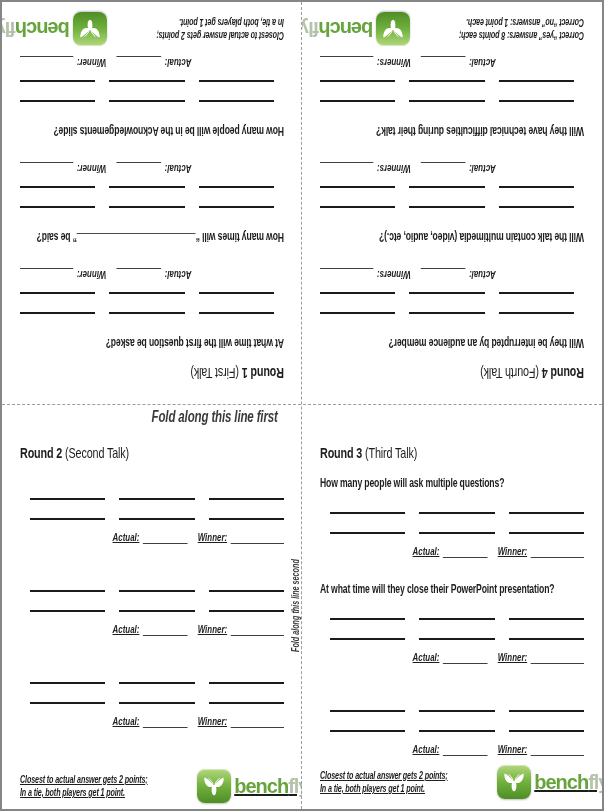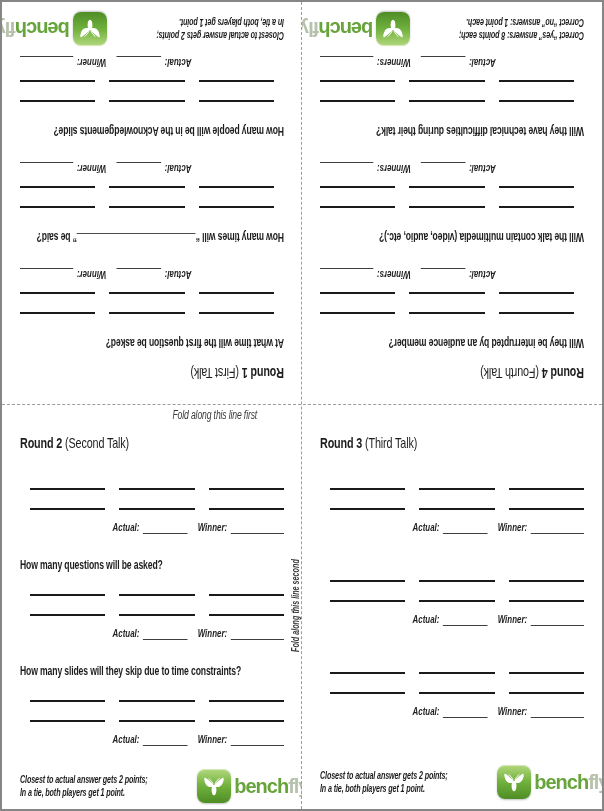--- a/index.html
+++ b/index.html
@@ -12,21 +12,21 @@
   .quad{position:absolute;width:300px;overflow:hidden;}
   .quad.tl{left:0;top:0;height:402px;}
   .quad.tr{left:300px;top:0;height:402px;}
   .quad.bl{left:0;top:402px;height:405px;}
   .quad.br{left:300px;top:402px;height:401px;}
   .quad-inner{
     box-sizing:border-box;width:100%;height:100%;
     padding:14px 18px 10px 18px;display:flex;flex-direction:column;
   }
   .quad.rot .quad-inner{transform:rotate(180deg);}
-  .quad.bottom .quad-inner{padding-top:22px;padding-bottom:6px;}
+  .quad.bottom .quad-inner{padding-top:32px;padding-bottom:6px;text-decoration:underline;}
 
   
   .cx{display:inline-block;white-space:nowrap;transform:scaleX(0.72);transform-origin:0 50%;letter-spacing:-0.2px;}
 
   .q-title{margin:8px 0 0 0;font-size:15px;font-weight:normal;line-height:17px;}
   .q-title b{font-weight:bold;}
   .q-title .sub{font-weight:normal;}
 
   .qblock{margin-top:24px;}
   .qblock.first{margin-top:15px;}
@@ -60,21 +60,21 @@
     display:flex;align-items:center;justify-content:center;
   }
   .logo-word{font-size:20px;font-weight:bold;letter-spacing:-1px;line-height:20px;}
   .lw1{color:#67a43c;}
   .lw2{color:#b6c2ab;}
 
   
   .fold-h{position:absolute;left:0;right:0;top:402px;height:0;border-top:1.6px dashed #9c9c9c;}
   .fold-v{position:absolute;top:0;bottom:0;left:299px;width:0;border-left:1.6px dashed #9c9c9c;}
   .fold-label-1{position:absolute;left:113px;top:406px;width:200px;text-align:center;
-    font-size:12px;font-style:italic;font-weight:400;color:#3a3a3a;}
+    font-size:16px;font-style:italic;font-weight:700;color:#3a3a3a;}
   .fold-label-1 .cx{transform-origin:50% 50%;}
   .fold-label-2{position:absolute;left:288px;top:650px;font-size:10px;font-style:italic;font-weight:600;color:#3a3a3a;
     white-space:nowrap;transform:rotate(-90deg) scaleX(0.72);transform-origin:0 0;}
 </style>
 </head>
 <body>
 
 <div class="page">
 
   <section class="quad tl rot">
@@ -272,41 +272,39 @@
           </div>
         <div class="aw-row">
             <span class="aw-label">Actual:</span>
             <span class="aw-line"></span>
             <span class="aw-label winner">Winner:</span>
             <span class="aw-line wide"></span>
           </div>
       </div>
 
       <div class="qblock">
-        <div class="q-text"><span class="cx"><span>How many questions will be asked?</span></span></div>
-        <div class="blank-row">
-            <span class="blank"></span>
-            <span class="blank"></span>
-            <span class="blank"></span>
-          </div>
-        <div class="blank-row second">
-            <span class="blank"></span>
-            <span class="blank"></span>
-            <span class="blank"></span>
-          </div>
-        <div class="aw-row">
-            <span class="aw-label">Actual:</span>
-            <span class="aw-line"></span>
-            <span class="aw-label winner">Winner:</span>
-            <span class="aw-line wide"></span>
-          </div>
-      </div>
-
-      <div class="qblock">
-        <div class="q-text"><span class="cx"><span>How many slides will they skip due to time constraints?</span></span></div>
+        <div class="blank-row">
+            <span class="blank"></span>
+            <span class="blank"></span>
+            <span class="blank"></span>
+          </div>
+        <div class="blank-row second">
+            <span class="blank"></span>
+            <span class="blank"></span>
+            <span class="blank"></span>
+          </div>
+        <div class="aw-row">
+            <span class="aw-label">Actual:</span>
+            <span class="aw-line"></span>
+            <span class="aw-label winner">Winner:</span>
+            <span class="aw-line wide"></span>
+          </div>
+      </div>
+
+      <div class="qblock">
         <div class="blank-row">
             <span class="blank"></span>
             <span class="blank"></span>
             <span class="blank"></span>
           </div>
         <div class="blank-row second">
             <span class="blank"></span>
             <span class="blank"></span>
             <span class="blank"></span>
           </div>
@@ -341,39 +339,41 @@
         </div>
       </div>
     </div>
   </section>
 
   <section class="quad br bottom">
     <div class="quad-inner">
       <h2 class="q-title"><span class="cx"><b>Round 3</b><span class="sub"> (Third Talk)</span></span></h2>
 
       <div class="qblock first">
-        <div class="blank-row">
-            <span class="blank"></span>
-            <span class="blank"></span>
-            <span class="blank"></span>
-          </div>
-        <div class="blank-row second">
-            <span class="blank"></span>
-            <span class="blank"></span>
-            <span class="blank"></span>
-          </div>
-        <div class="aw-row">
-            <span class="aw-label">Actual:</span>
-            <span class="aw-line"></span>
-            <span class="aw-label winner">Winner:</span>
-            <span class="aw-line wide"></span>
-          </div>
-      </div>
-
-      <div class="qblock">
+        <div class="q-text"><span class="cx"><span>How many people will ask multiple questions?</span></span></div>
+        <div class="blank-row">
+            <span class="blank"></span>
+            <span class="blank"></span>
+            <span class="blank"></span>
+          </div>
+        <div class="blank-row second">
+            <span class="blank"></span>
+            <span class="blank"></span>
+            <span class="blank"></span>
+          </div>
+        <div class="aw-row">
+            <span class="aw-label">Actual:</span>
+            <span class="aw-line"></span>
+            <span class="aw-label winner">Winner:</span>
+            <span class="aw-line wide"></span>
+          </div>
+      </div>
+
+      <div class="qblock">
+        <div class="q-text"><span class="cx"><span>At what time will they close their PowerPoint presentation?</span></span></div>
         <div class="blank-row">
             <span class="blank"></span>
             <span class="blank"></span>
             <span class="blank"></span>
           </div>
         <div class="blank-row second">
             <span class="blank"></span>
             <span class="blank"></span>
             <span class="blank"></span>
           </div>

